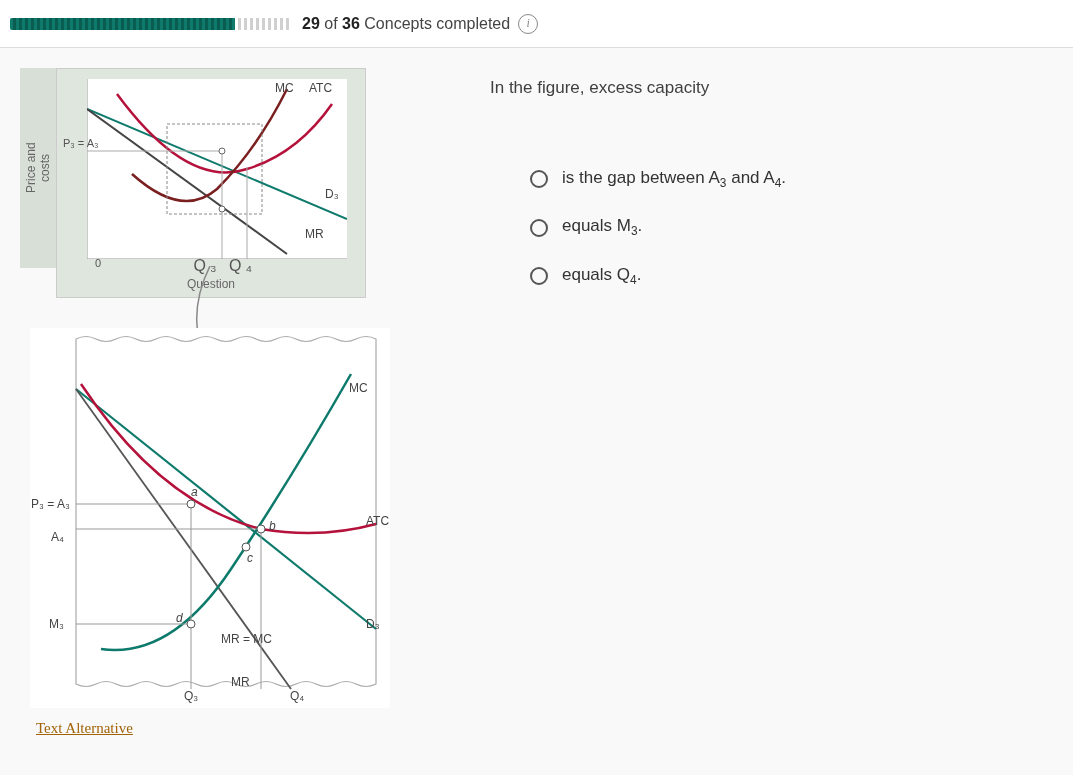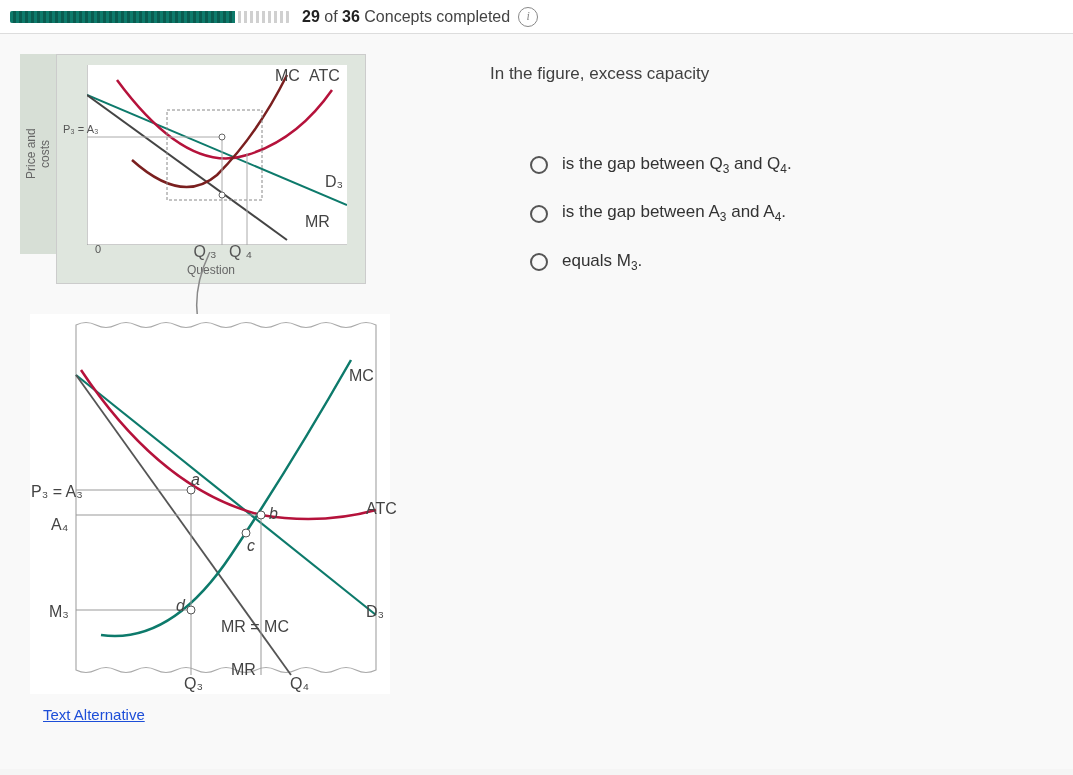--- a/index.html
+++ b/index.html
@@ -5,21 +5,21 @@
   * { box-sizing: border-box; margin: 0; padding: 0; }
   body {
     font-family: -apple-system, BlinkMacSystemFont, "Segoe UI", Arial, sans-serif;
     background: #f5f5f5;
     width: 1073px;
     height: 775px;
     overflow: hidden;
     color: #333;
   }
   .topbar {
-    height: 34px;
+    height: 48px;
     background: #fff;
     border-bottom: 1px solid #ddd;
     display: flex;
     align-items: center;
     padding: 0 10px;
     position: relative;
   }
   .progress-track {
     width: 280px;
     height: 12px;
@@ -102,28 +102,29 @@
   
   .fig-large {
     width: 360px; height: 380px;
     background:#fff;
     position:relative;
     margin-top: 30px;
     margin-left: 10px;
     border: 1px dashed transparent;
   }
   .fig-large svg { position:absolute; left:0; top:0; }
-  .lbl { position:absolute; font-size:16px; color:#444; }
+  .lbl { position:absolute; font-size:12px; color:#444; }
   .text-alt {
     margin-top: 12px;
-    margin-left: 23px;
+    margin-left: 16px;
     font-size: 15px;
-    color: #1d4ed8;
+    color: #a16207;
     text-decoration: underline;
     cursor: pointer;
+    font-family: Liberation Serif, serif;
   }
   .arrow-connector {
     position:absolute;
     left: 180px; top: 218px;
     width: 60px; height: 120px;
     pointer-events:none;
   }
 </style>
 </head>
 <body>
@@ -237,25 +238,25 @@
     </div>
 
     <div class="text-alt">Text Alternative</div>
   </div>
 
   <div class="right-pane">
     <div class="q-prompt">In the figure, excess capacity</div>
     <div class="options">
       <div class="option">
         <span class="radio"></span>
-        <span class="option-label">is the gap between Q<sub>3</sub> and Q<sub>4</sub>.</span>
-      </div>
-      <div class="option">
-        <span class="radio"></span>
         <span class="option-label">is the gap between A<sub>3</sub> and A<sub>4</sub>.</span>
       </div>
       <div class="option">
         <span class="radio"></span>
         <span class="option-label">equals M<sub>3</sub>.</span>
       </div>
+      <div class="option">
+        <span class="radio"></span>
+        <span class="option-label">equals Q<sub>4</sub>.</span>
+      </div>
     </div>
   </div>
 </div>
 
 </body></html>

